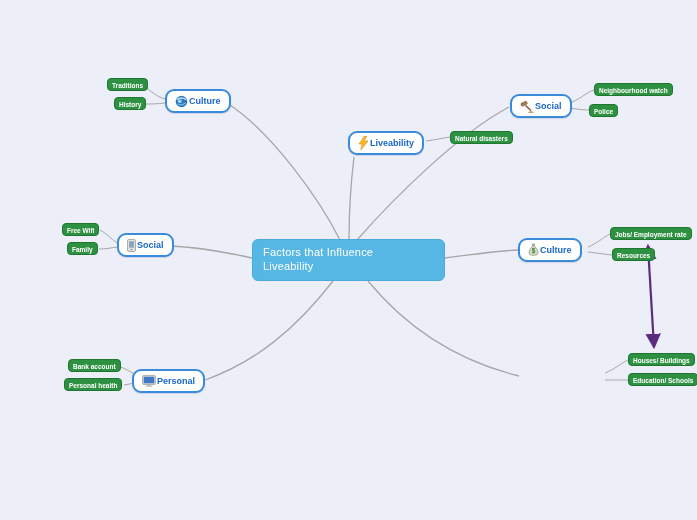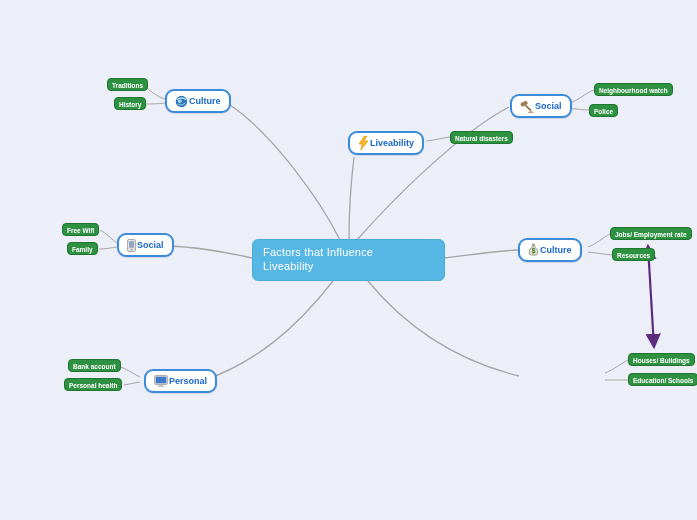--- a/index.html
+++ b/index.html
@@ -134,21 +134,21 @@
         <path d="M4 1 h3 l-1 2.2 h-1 z" fill="#b9c2a8" stroke="#77815f" stroke-width="0.5"></path>
         <path d="M5.5 3 C1.5 4.5 0.8 9 1.2 10.8 C1.6 12.8 9.4 12.8 9.8 10.8 C10.2 9 9.5 4.5 5.5 3 Z" fill="#d7dcc6" stroke="#77815f" stroke-width="0.6"></path>
         <text x="5.5" y="10.4" font-size="6.5" font-weight="bold" fill="#3c7a2e" text-anchor="middle" font-family="Liberation Sans, sans-serif">$</text>
       </svg>
     </span>
     <span class="blabel">Culture</span>
   </div>
   <div class="sub" style="left:610px;top:227px">Jobs/ Employment rate</div>
   <div class="sub" style="left:612px;top:248px">Resources</div>
 
-  <div class="branch" style="left:144px;top:369px">
+  <div class="branch" style="left:132px;top:369px">
     <span class="icon">
       <svg width="14" height="12" viewBox="0 0 14 12">
         <rect x="0.6" y="0.6" width="12.8" height="8.8" rx="1" fill="#d9d9d9" stroke="#909090" stroke-width="0.7"></rect>
         <rect x="1.8" y="1.8" width="10.4" height="6.4" fill="#3f79c9"></rect>
         <rect x="5" y="9.6" width="4" height="1.1" fill="#aaaaaa"></rect>
         <rect x="3.5" y="10.8" width="7" height="1" fill="#bbbbbb"></rect>
       </svg>
     </span>
     <span class="blabel">Personal</span>
   </div>

